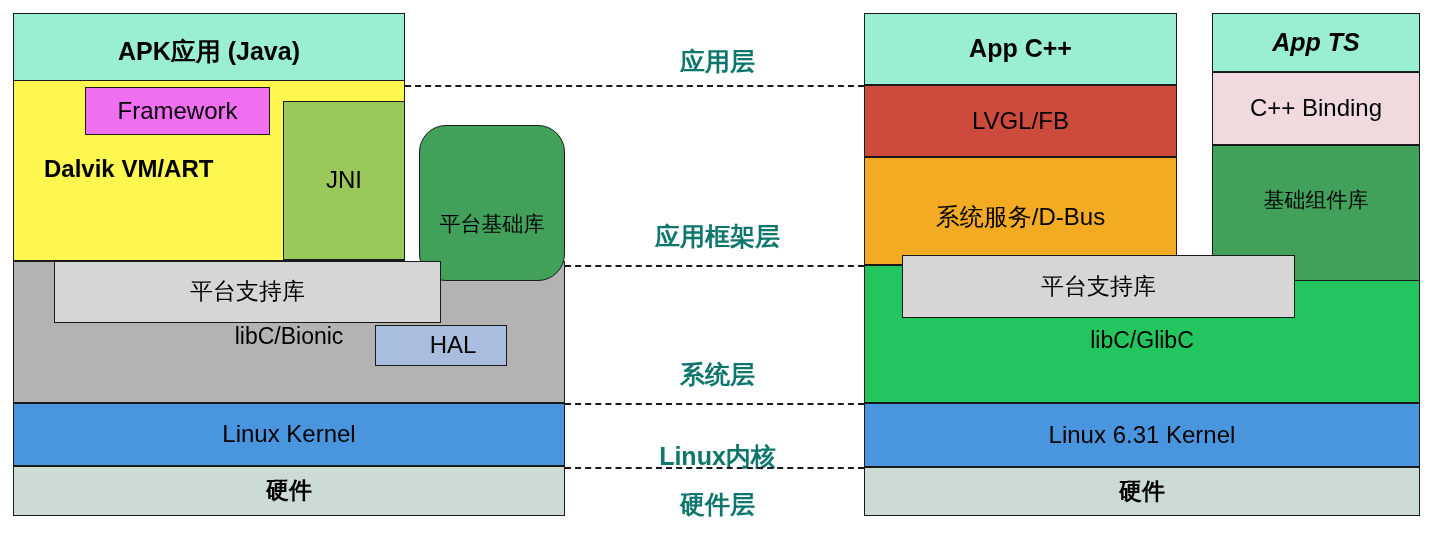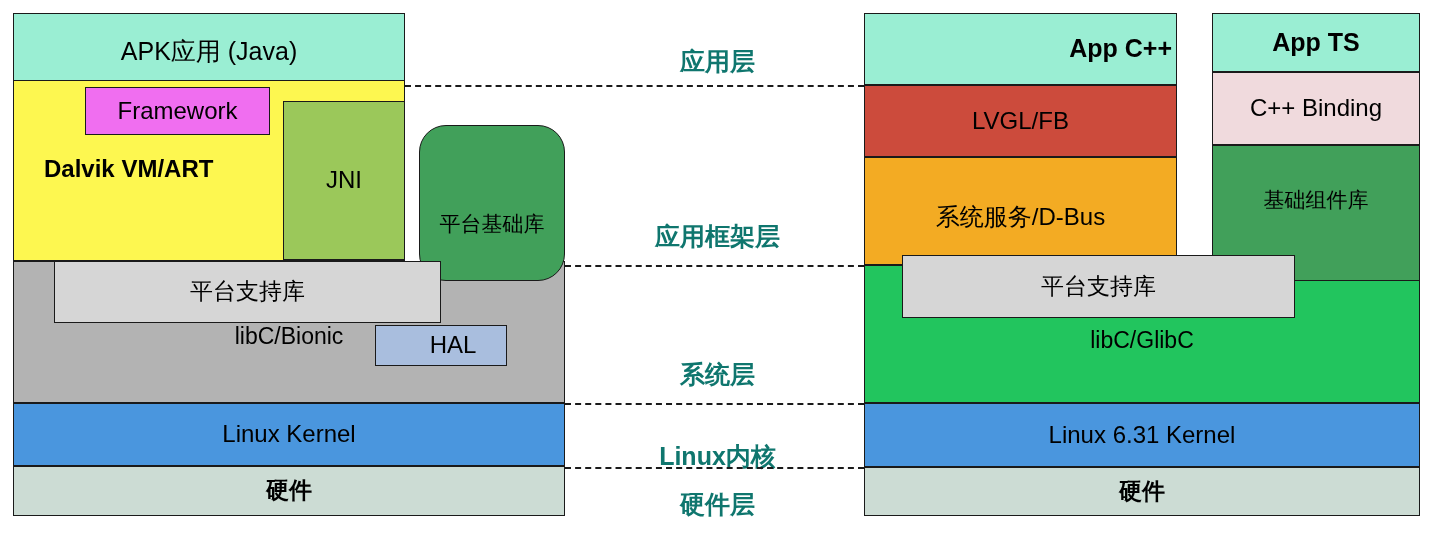--- a/index.html
+++ b/index.html
@@ -58,21 +58,21 @@
 <body>
 
 <div id="canvas">
 
   <div>
 
     <div class="box" style="left:13px; top:261px; width:552px; height:142px; background:#b3b3b3; font-size:23px; font-weight:400; align-items:flex-start; padding-top:62px;">
       <span class="lbl">libC/Bionic</span>
     </div>
 
-    <div class="box" style="left:13px; top:13px; width:392px; height:77px; background:#9aeed3; font-size:25px; font-weight:normal;text-align:center;">
+    <div class="box" style="left:13px; top:13px; width:392px; height:77px; background:#9aeed3; font-size:25px; font-weight:bold;text-align:center;">
       <span class="lbl">APK应用 (Java)</span>
     </div>
 
     <div class="box t-left al-left" style="left:13px; top:80px; width:392px; height:181px; background:#fdf750; font-size:24px; font-weight:bold; align-items:flex-start; padding-top:75px;">
       <span class="lbl" style="text-align:left; padding-left:14px;">Dalvik VM/ART</span>
     </div>
 
     <div class="box" style="left:85px; top:87px; width:185px; height:48px; background:#f06ef0; font-size:24px; font-weight:400;">
       <span class="lbl">Framework</span>
     </div>
@@ -126,33 +126,33 @@
     <div class="sep" style="left:565px; top:403px; width:299px;"></div>
     <div class="sep" style="left:565px; top:467px; width:299px;"></div>
   </div>
 
   <div>
 
     <div class="box" style="left:864px; top:265px; width:556px; height:138px; background:#22c55e; font-size:23px; font-weight:400; align-items:flex-start; padding-top:62px;">
       <span class="lbl">libC/GlibC</span>
     </div>
 
-    <div class="box" style="left:864px; top:13px; width:313px; height:72px; background:#9aeed3; font-size:25px; font-weight:bold;text-align:right;">
+    <div class="box" style="left:864px; top:13px; width:313px; height:72px; background:#9aeed3; font-size:25px; font-weight:bold;">
       <span class="lbl">App C++</span>
     </div>
 
     <div class="box" style="left:864px; top:85px; width:313px; height:72px; background:#cc4b3c; font-size:24px; font-weight:400;">
       <span class="lbl">LVGL/FB</span>
     </div>
 
     <div class="box" style="left:864px; top:157px; width:313px; height:108px; background:#f3ab23; font-size:24px; font-weight:400; align-items:flex-start; padding-top:46px;">
       <span class="lbl">系统服务/D-Bus</span>
     </div>
 
-    <div class="box" style="left:1212px; top:13px; width:208px; height:59px; background:#9aeed3; font-size:25px; font-weight:bold;">
+    <div class="box" style="left:1212px; top:13px; width:208px; height:59px; background:#9aeed3; font-size:25px; font-weight:bold;font-style:italic;">
       <span class="lbl">App TS</span>
     </div>
 
     <div class="box" style="left:1212px; top:72px; width:208px; height:73px; background:#f0dadd; font-size:24px; font-weight:400;">
       <span class="lbl">C++ Binding</span>
     </div>
 
     <div class="box" style="left:1212px; top:145px; width:208px; height:136px; background:#41a05a; font-size:21px; font-weight:400; align-items:flex-start; padding-top:42px;">
       <span class="lbl">基础组件库</span>
     </div>

